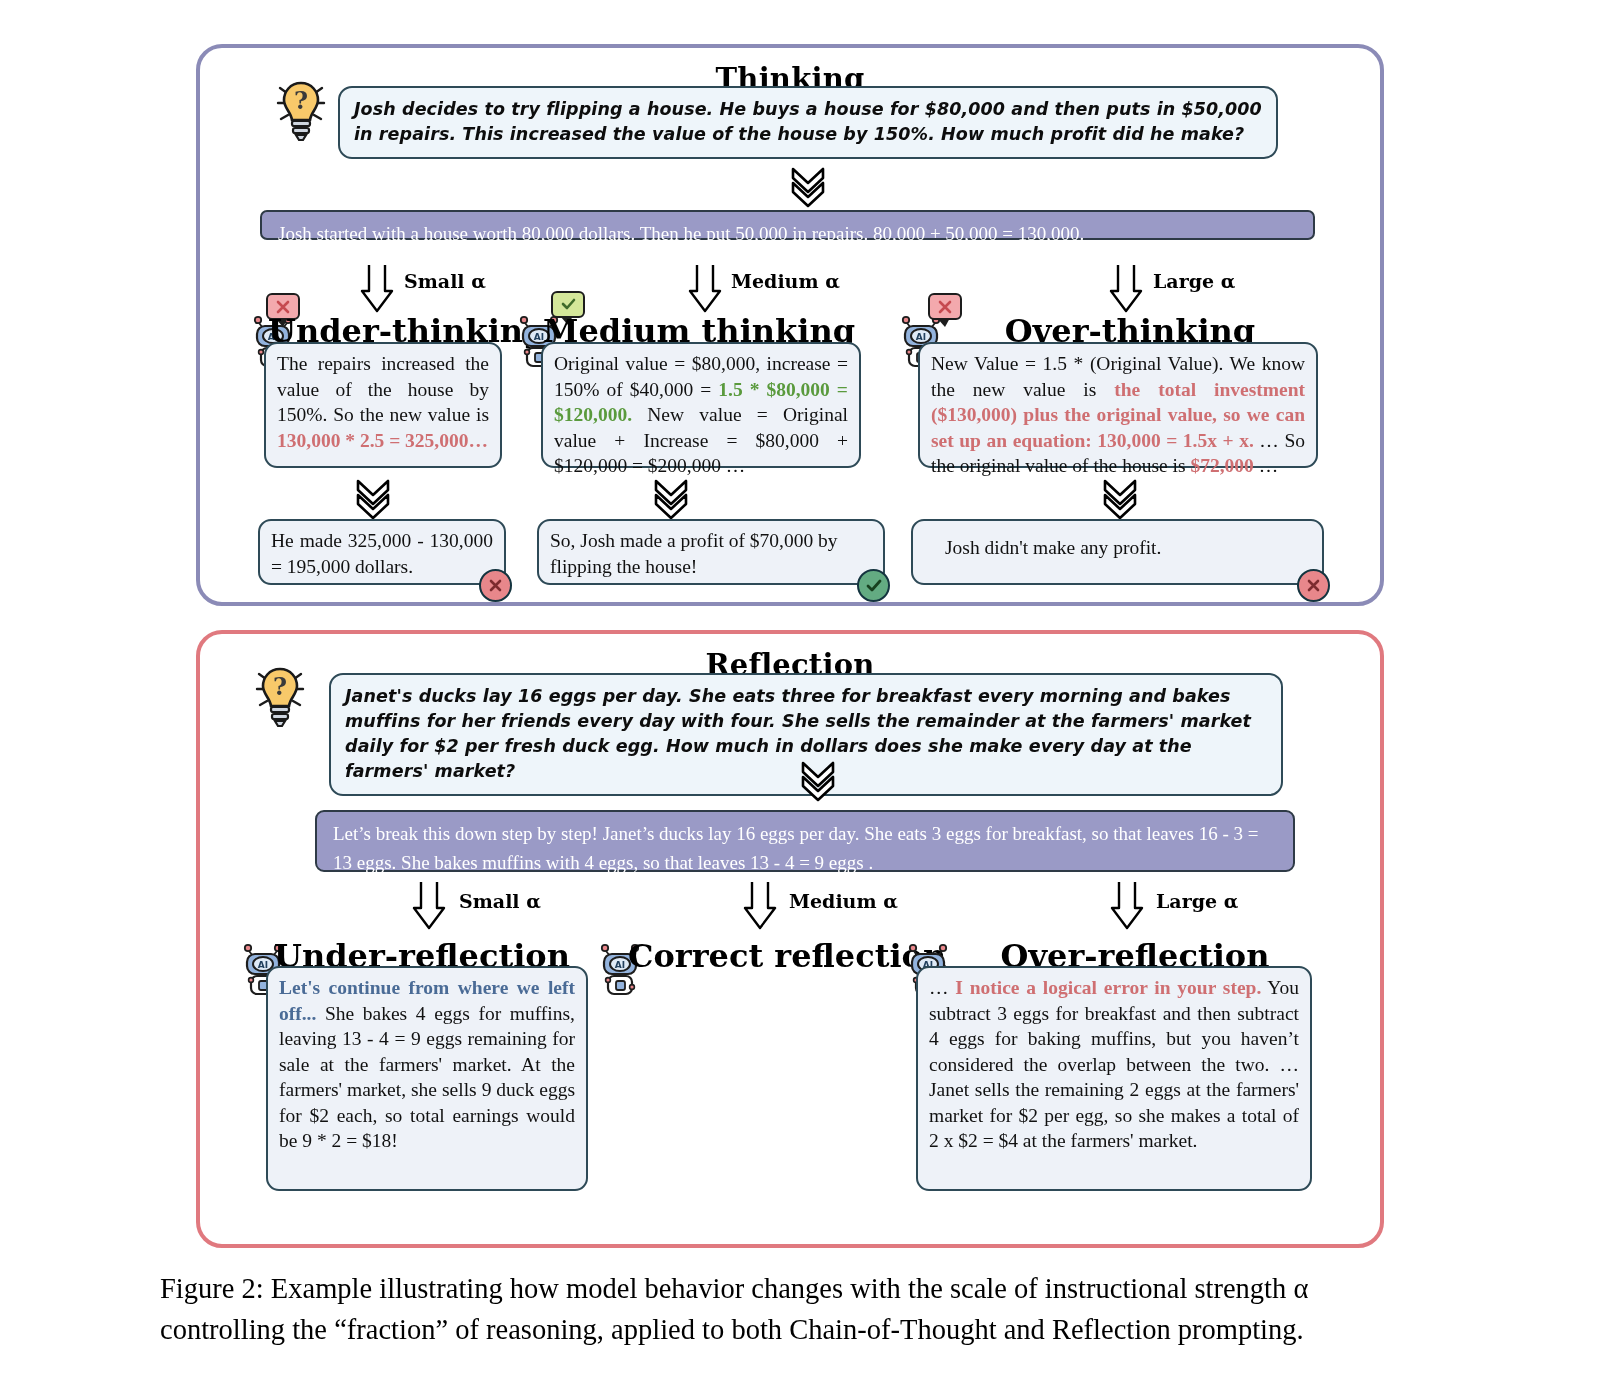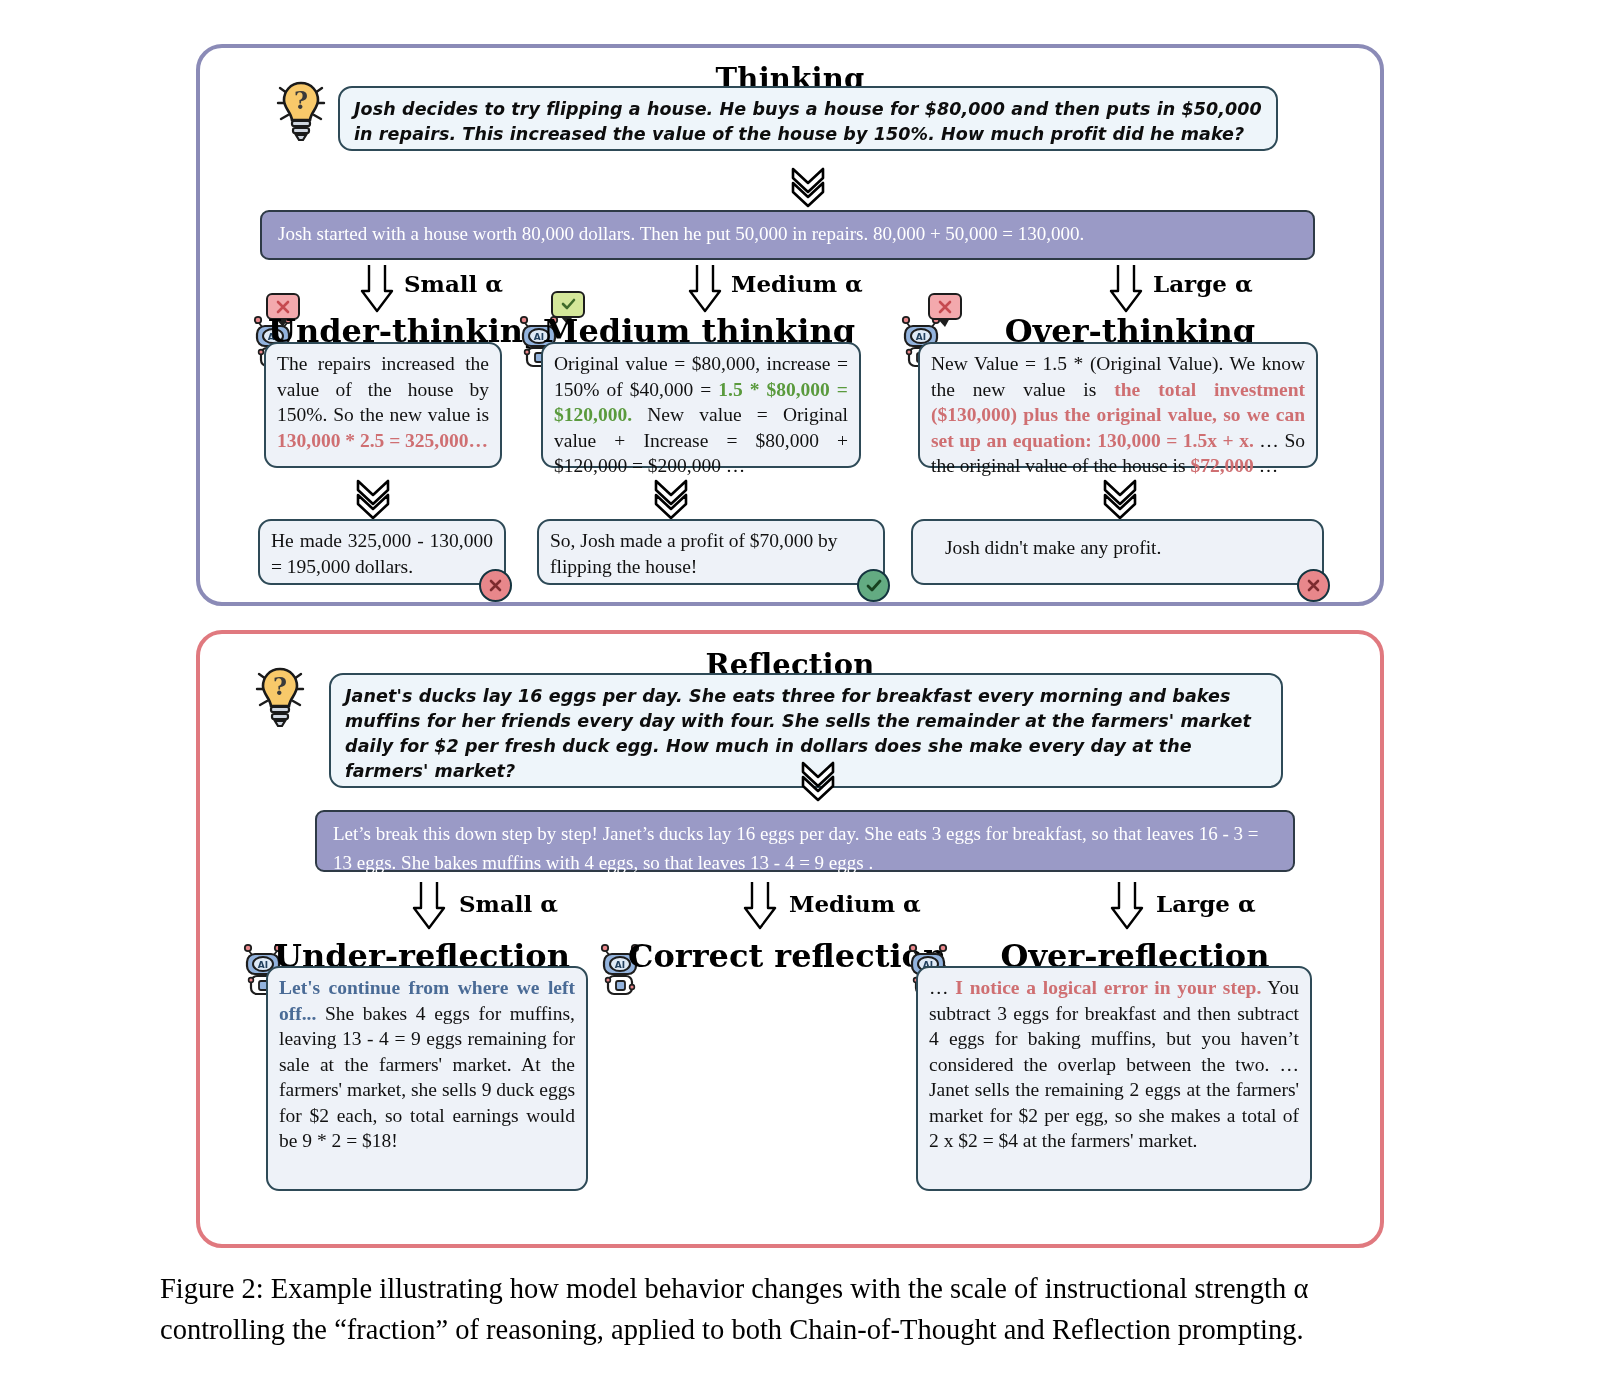--- a/index.html
+++ b/index.html
@@ -9,34 +9,34 @@
   
   .panel{position:absolute;border-radius:26px;box-sizing:border-box;}
   .panel-thinking{left:196px;top:44px;width:1188px;height:562px;border:4px solid #8b8bb7;}
   .panel-reflection{left:196px;top:630px;width:1188px;height:618px;border:4px solid #e0797f;}
 
   .panel-title{position:absolute;left:0;right:0;text-align:center;
     font-family:"DejaVu Serif",serif;font-weight:bold;font-size:29px;letter-spacing:.2px;color:#000;}
 
   
   .qbox{position:absolute;box-sizing:border-box;background:#eef5fa;border:2.5px solid #2e4a57;
-        border-radius:14px;padding:9px 14px 2px 14px;
+        border-radius:14px;padding:9px 14px 10px 14px;
         font-family:"DejaVu Sans",sans-serif;font-style:italic;font-weight:bold;
         font-size:17.5px;line-height:25px;color:#0d0d0d;letter-spacing:.1px;}
 
   
   .purplebar{position:absolute;box-sizing:border-box;background:#9a9ac6;border:2.5px solid #2e3a46;
      border-radius:9px;color:#ffffff;font-family:"Liberation Serif",serif;font-size:19px;
      line-height:29px;padding:7px 16px;}
 
   
   .chev{position:absolute;width:46px;text-align:center;line-height:0;}
   .chev svg{display:block;margin:0 auto;}
   .bigarrow{position:absolute;width:34px;height:52px;}
-  .alabel{position:absolute;font-family:"DejaVu Serif",serif;font-weight:bold;font-size:23px;color:#000;white-space:nowrap;}
+  .alabel{position:absolute;font-family:"DejaVu Serif",serif;font-weight:bold;font-size:19px;color:#000;white-space:nowrap;}
 
   
   .colhead{position:absolute;font-family:"DejaVu Serif",serif;font-weight:bold;font-size:32px;
            color:#000;text-align:center;white-space:nowrap;}
 
   
   .rbox{position:absolute;box-sizing:border-box;background:#eef2f8;border:2.5px solid #2e4a57;
         border-radius:13px;padding:7px 11px 8px 11px;
         font-family:"Liberation Serif",serif;font-size:19.5px;line-height:25.5px;
         text-align:justify;text-justify:inter-word;color:#111;}
@@ -98,21 +98,21 @@
 
   <div class="chev" style="left:785px;top:166px;">
     <svg width="46" height="42" viewBox="0 0 46 42">
       <g fill="#ffffff" stroke="#000" stroke-width="2.6" stroke-linejoin="round">
         <path d="M8 3 L23 17 L38 3 L38 12 L23 26 L8 12 Z"></path>
         <path d="M8 17 L23 31 L38 17 L38 26 L23 40 L8 26 Z"></path>
       </g>
     </svg>
   </div>
 
-  <div class="purplebar" style="left:260px;top:210px;width:1055px;height:50px;">Josh started with a house worth 80,000 dollars. Then he put 50,000 in repairs. 80,000 + 50,000 = 130,000.</div>
+  <div class="purplebar" style="left:260px;top:210px;width:1055px;height:30px;border-radius:7px;">Josh started with a house worth 80,000 dollars. Then he put 50,000 in repairs. 80,000 + 50,000 = 130,000.</div>
 
   <div class="bigarrow" style="left:360px;top:263px;">
     <svg width="34" height="52" viewBox="0 0 34 52">
         <path d="M9 2 L9 28 L2 28 L17 48 L32 28 L25 28 L25 2" fill="#fff" stroke="#000" stroke-width="2.4" stroke-linejoin="round"></path>
       </svg>
   </div>
   <div class="alabel" style="left:404px;top:270px;">Small α</div>
 
   <div class="bigarrow" style="left:688px;top:263px;">
     <svg width="34" height="52" viewBox="0 0 34 52">

